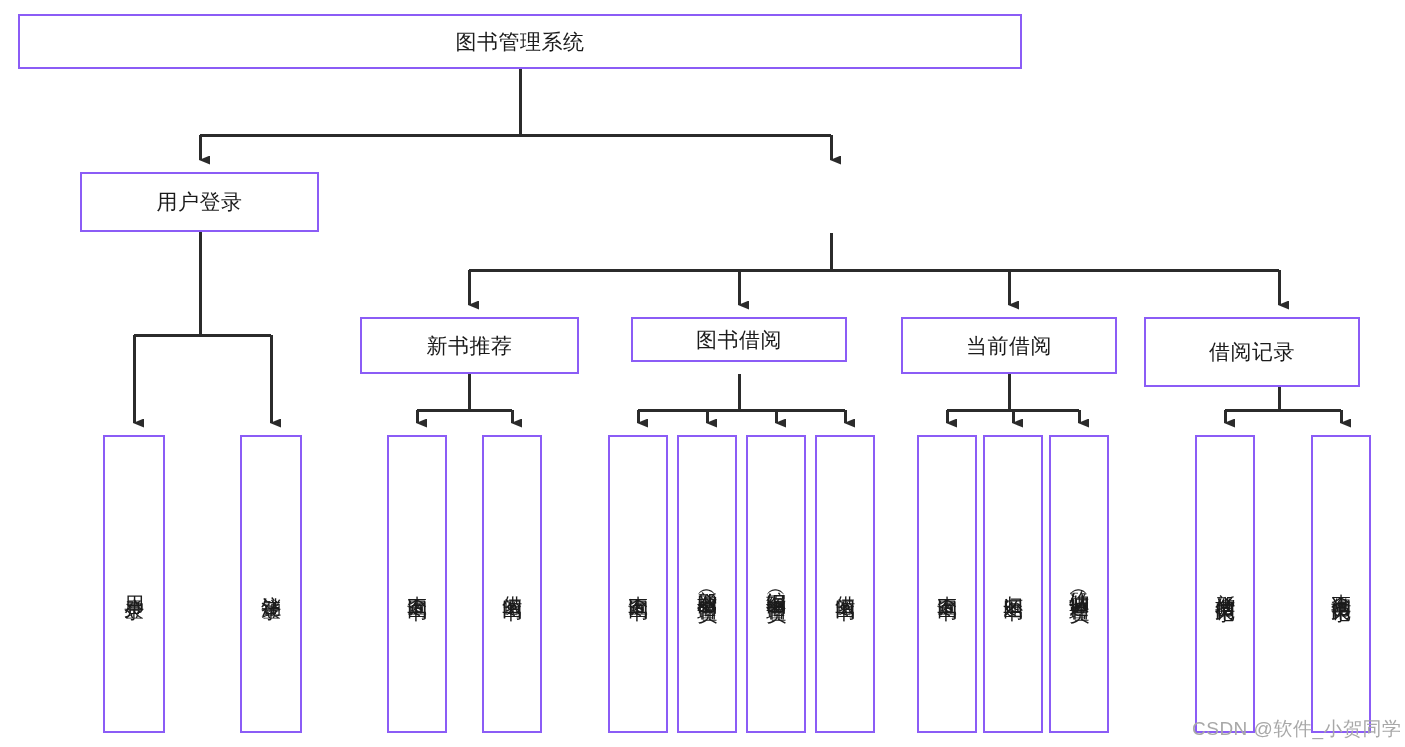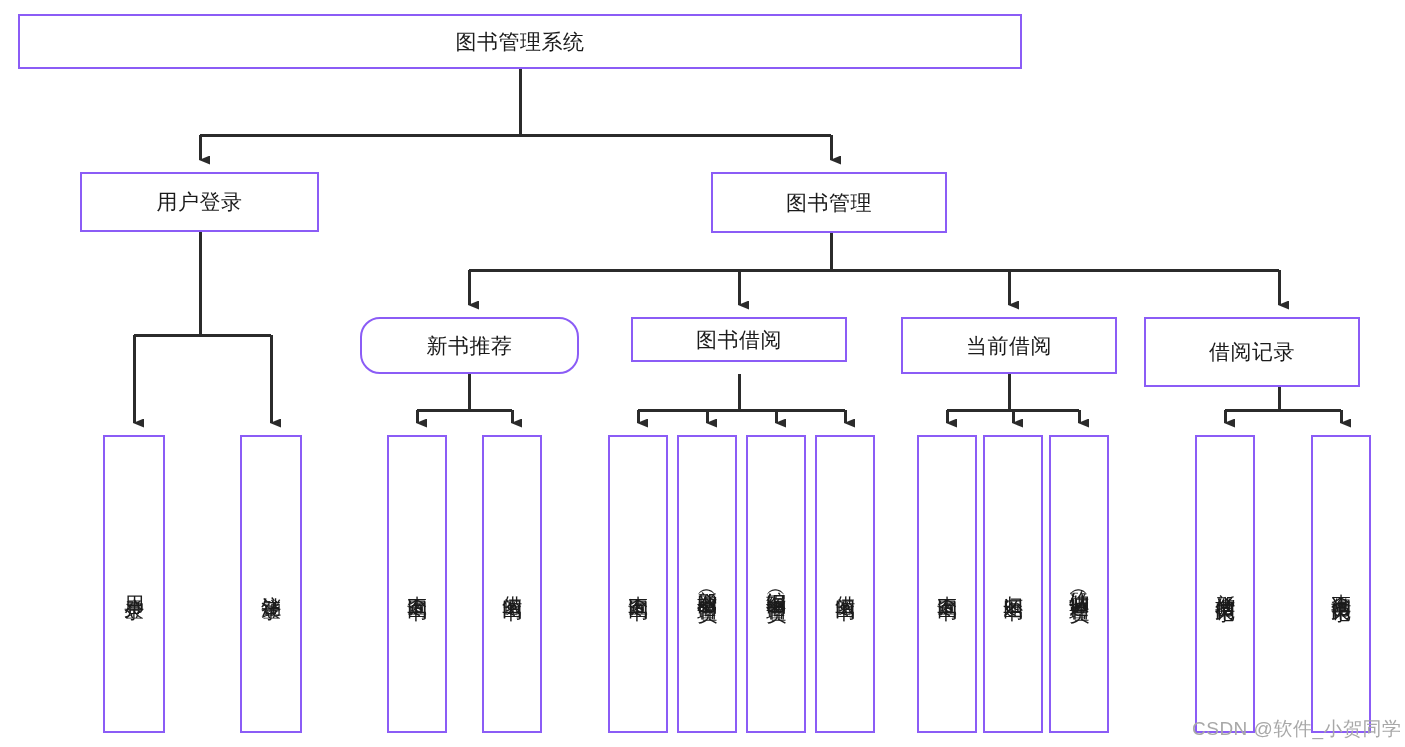--- a/index.html
+++ b/index.html
@@ -123,25 +123,22 @@
   </svg>
 
   <div class="node horizontal" style="left:18px; top:14px; width:1004px; height:55px;">
     <span class="node-label">图书管理系统</span>
   </div>
 
   <div class="node horizontal" style="left:80px; top:172px; width:239px; height:60px;">
     <span class="node-label">用户登录</span>
   </div>
 
-  <div class="node horizontal" style="left:711px; top:172px; width:236px; height:61px;">
-    <span class="node-label">图书管理</span>
-  </div>
-
-  <div class="node horizontal" style="left:360px; top:317px; width:219px; height:57px;border-radius:20px;">
+
+  <div class="node horizontal" style="left:360px; top:317px; width:219px; height:57px;">
     <span class="node-label">新书推荐</span>
   </div>
 
   <div class="node horizontal" style="left:631px; top:317px; width:216px; height:45px;">
     <span class="node-label">图书借阅</span>
   </div>
 
   <div class="node horizontal" style="left:901px; top:317px; width:216px; height:57px;text-align:right;">
     <span class="node-label">当前借阅</span>
   </div>

